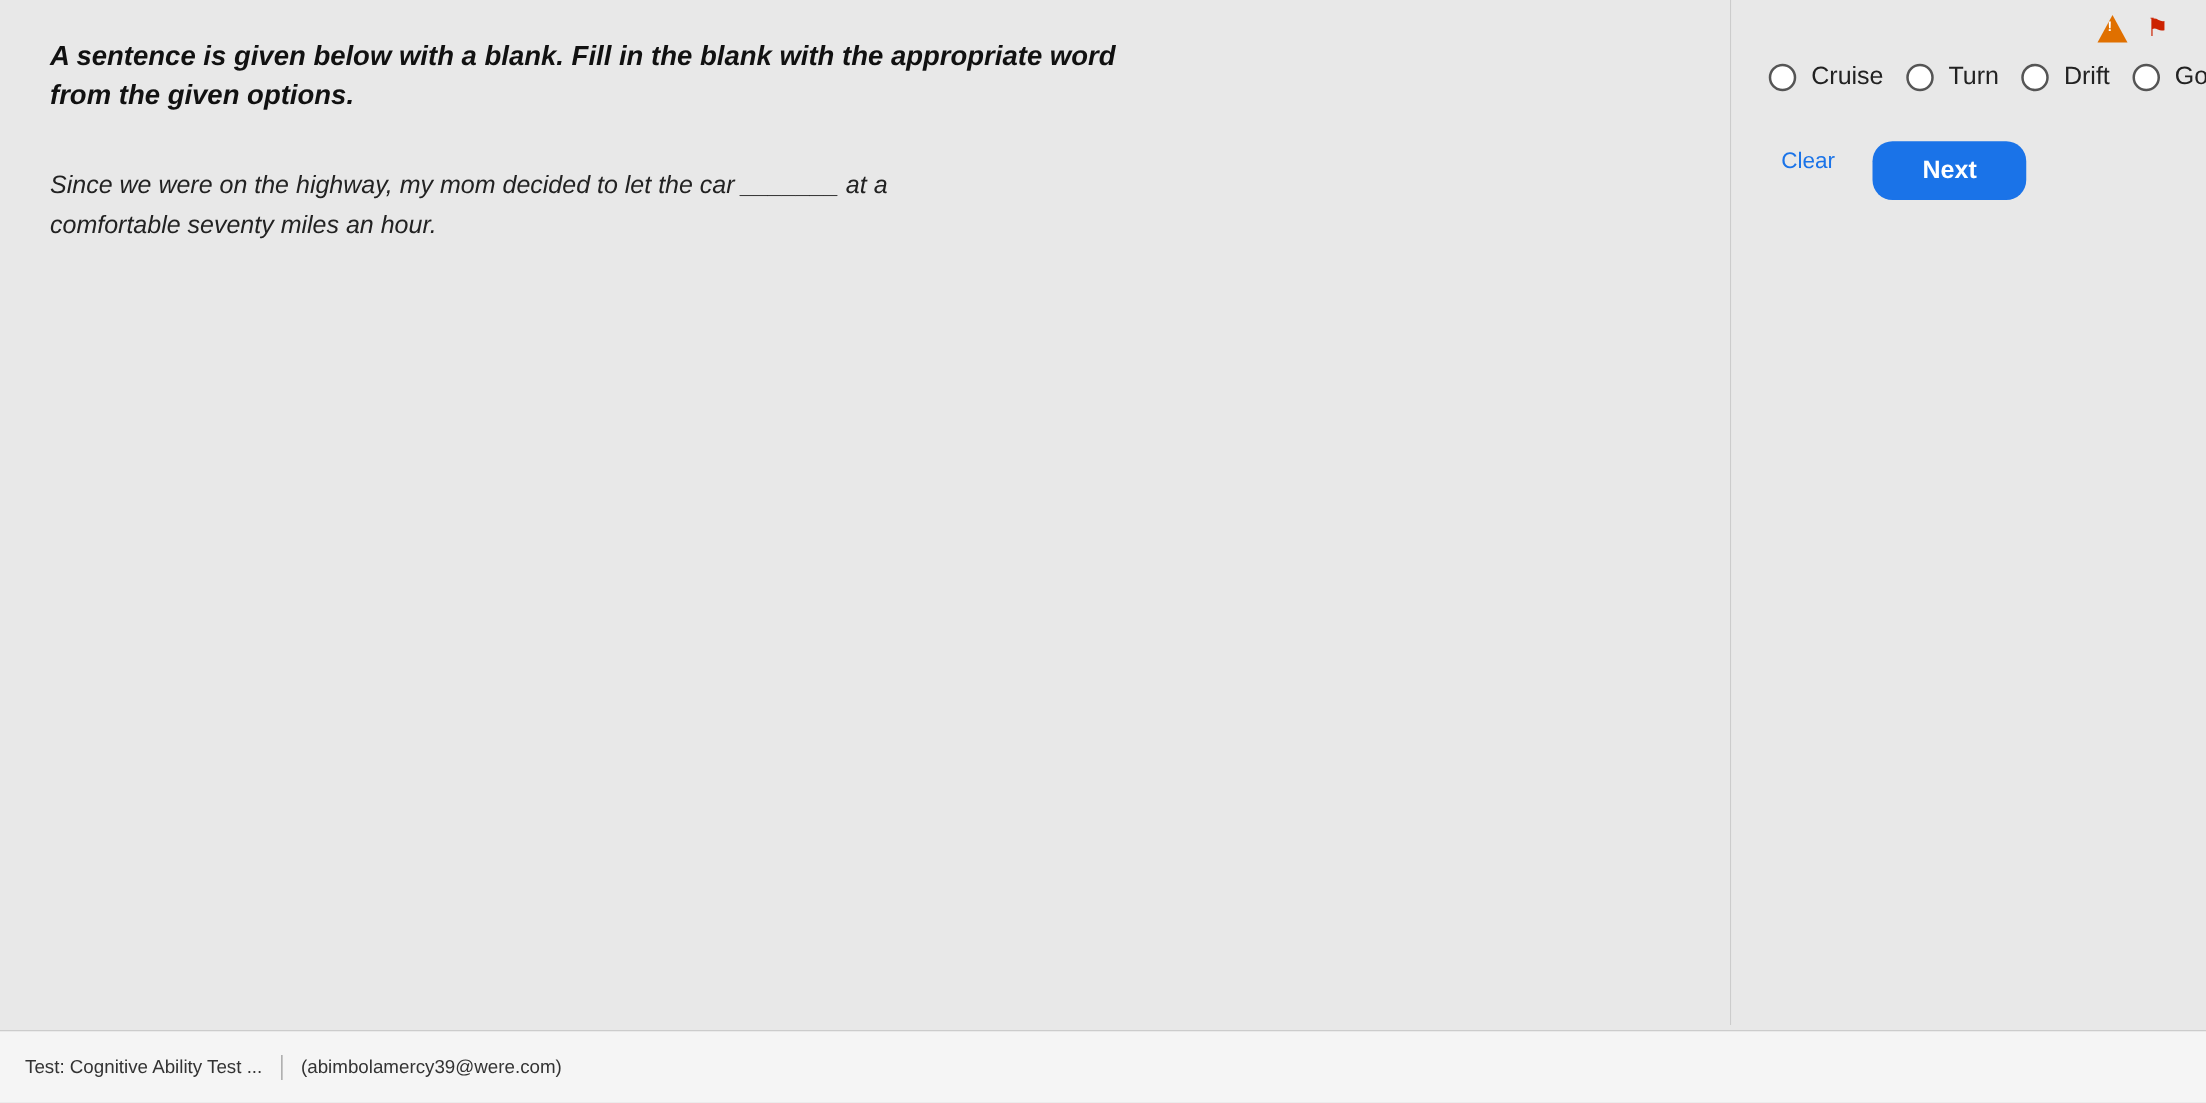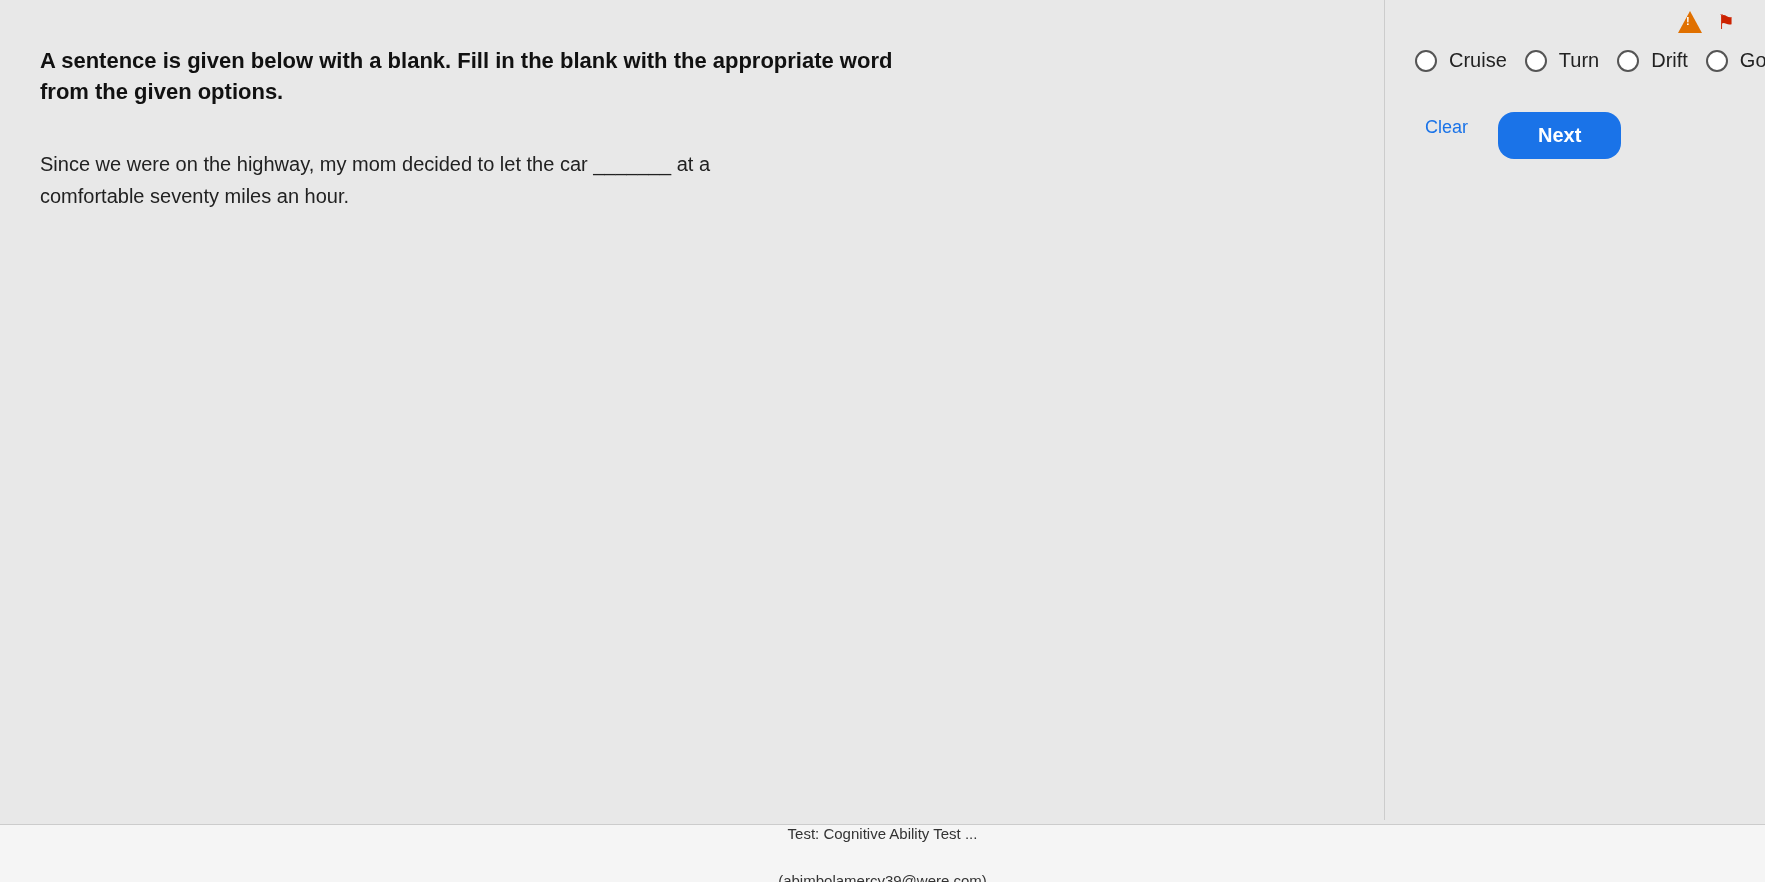--- a/index.html
+++ b/index.html
@@ -19,22 +19,23 @@
 
     .main-content {
       display: flex;
       width: 100%;
       height: 820px;
       background-color: #e8e8e8;
     }
 
     .left-panel {
       flex: 1;
-      padding: 46px 40px;
-      background-color: #e8e8e8;
+      padding: 30px 40px;
+      background-color: #e8e8e8;
+      font-style: italic;
     }
 
     .question-instruction {
       font-size: 22px;
       font-weight: bold;
       color: #111;
       line-height: 1.4;
       margin-bottom: 40px;
       max-width: 900px;
     }
@@ -146,21 +147,20 @@
       width: 100%;
       height: 58px;
       background-color: #f5f5f5;
       border-top: 1px solid #ccc;
       display: flex;
       align-items: center;
       padding: 0 20px;
       font-size: 15px;
       color: #333;
       gap: 15px;
-      flex-direction: column;
     }
 
     .footer-divider {
       width: 1px;
       height: 20px;
       background-color: #999;
     }
 
     .warning-triangle {
       display: inline-block;

